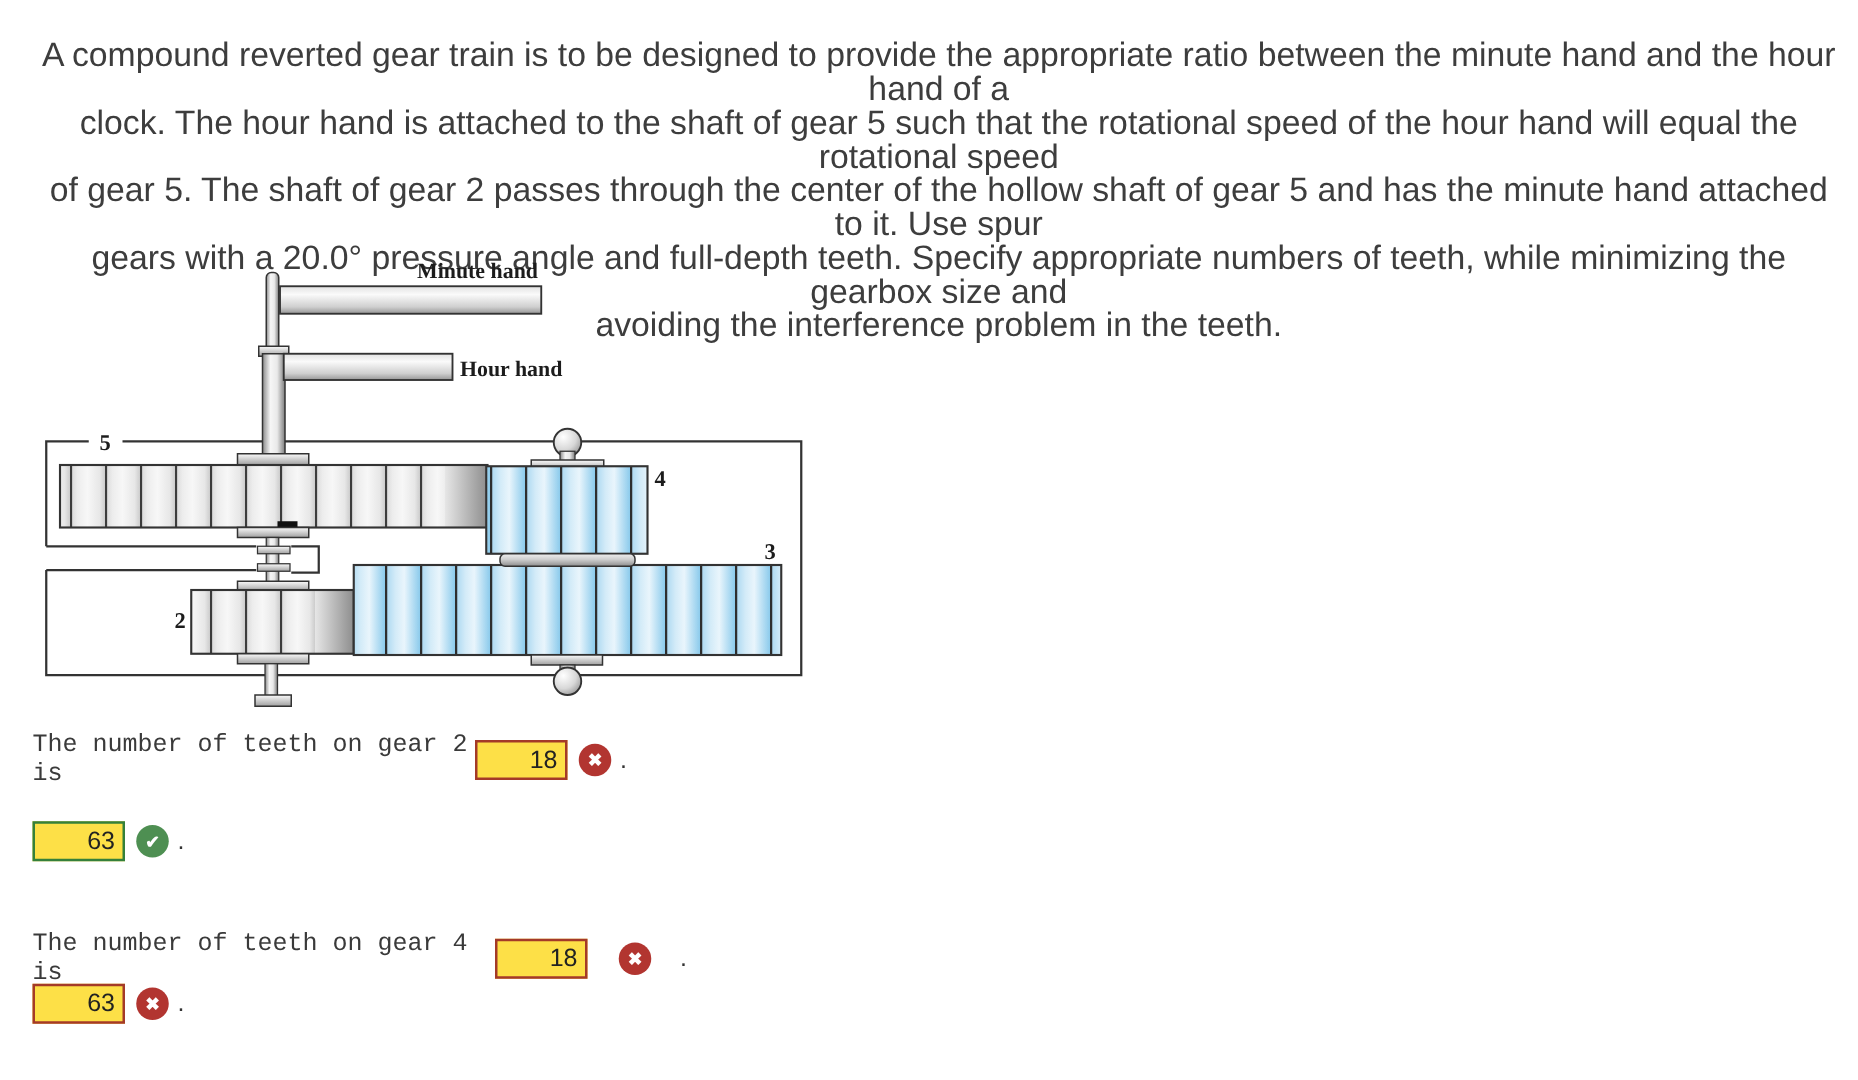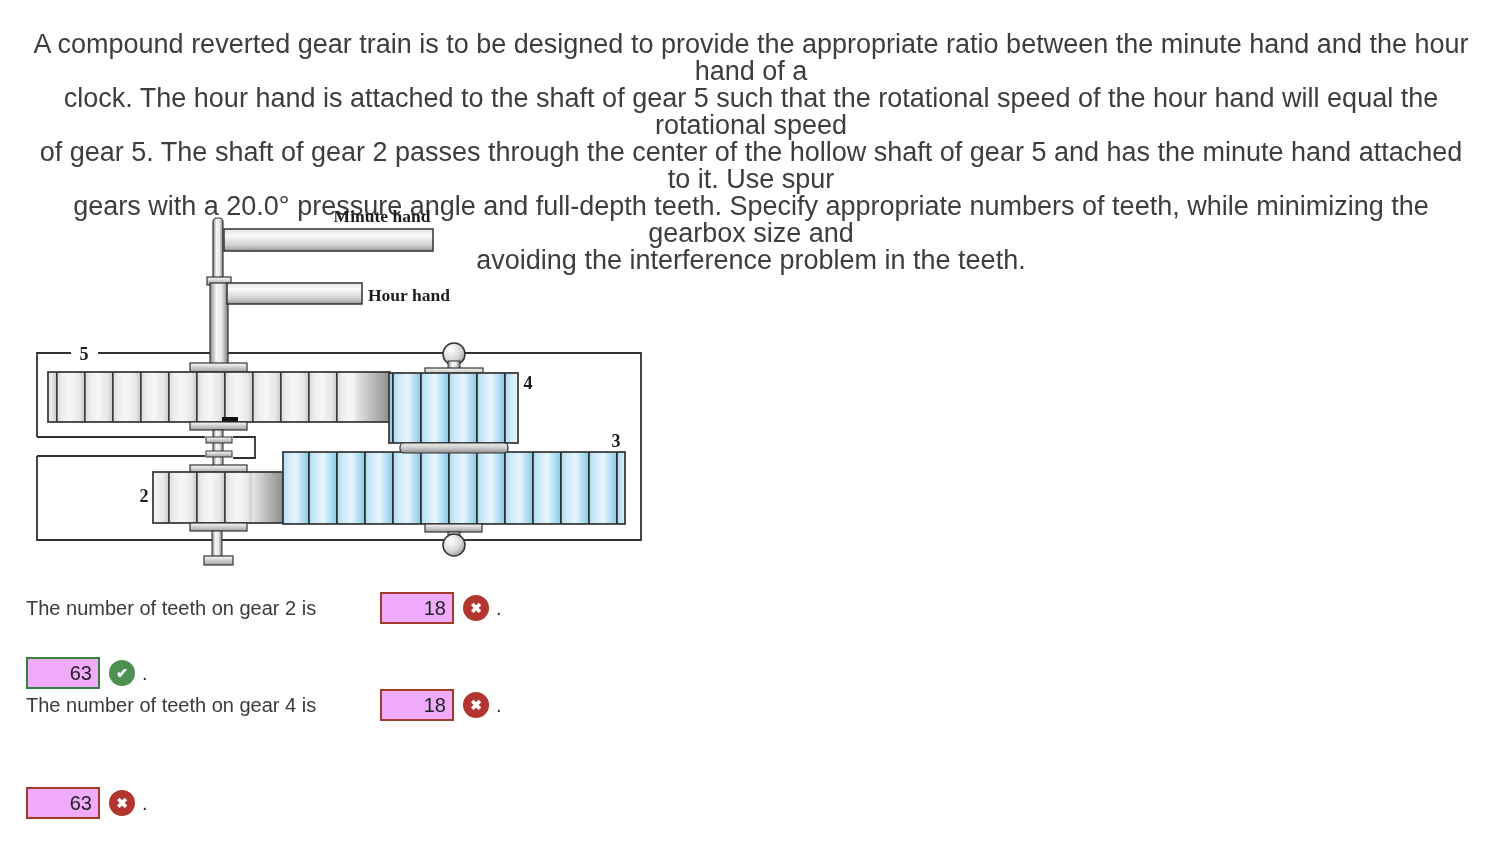--- a/index.html
+++ b/index.html
@@ -13,38 +13,38 @@
   }
   .diagram-svg{position:absolute;left:25px;top:200px;width:645px;height:375px;}
   .diagram-svg text{font-family:"Liberation Serif","DejaVu Serif",serif;fill:#1c1c1c;}
   .diagram-svg .num-label{font-size:18px;font-weight:700;}
   .diagram-svg .hand-label{font-size:17.5px;font-weight:600;}
   .answers{position:absolute;left:26px;top:0;width:700px;}
   .answer-row{
     position:absolute;left:0;height:36px;display:flex;align-items:center;
     font-size:20px;color:#3a3a3a;
   }
-  .answer-row .answer-label{width:354px;flex:0 0 354px;}
+  .answer-row .answer-label{width:354px;flex:0 0 354px;font-family:Liberation Mono, monospace;}
   .answer-input{
-    width:62px;height:28px;border:2px solid #888;background:#f0abfc;
+    width:62px;height:28px;border:2px solid #888;background:#fde047;
     font-family:"Liberation Sans",sans-serif;font-size:20px;color:#222;
     text-align:right;padding:0 6px 0 2px;outline:none;border-radius:0;
   }
   .result-icon{
     width:26px;height:26px;border-radius:50%;margin-left:9px;
     display:flex;align-items:center;justify-content:center;
     color:#fff;font-size:14px;font-weight:bold;line-height:1;
     background:#999;flex:0 0 26px;
   }
   .answer-row.incorrect .answer-input{border-color:#a43a28;}
   .answer-row.correct .answer-input{border-color:#35803a;}
   .answer-row.incorrect .result-icon{background:#b23530;}
   .answer-row.correct .result-icon{background:#4e8f52;}
   .suffix-period{margin-left:7px;color:#333;font-size:20px;}
-  .row-1{top:590px;} .row-2{top:655px;} .row-3{top:687px;} .row-4{top:785px;}
+  .row-1{top:590px;} .row-2{top:655px;} .row-3{top:749px;gap:16px;} .row-4{top:785px;}
 </style>
 </head>
 <body>
 
 <div class="problem-text">A compound reverted gear train is to be designed to provide the appropriate ratio between the minute hand and the hour hand of a
 clock. The hour hand is attached to the shaft of gear 5 such that the rotational speed of the hour hand will equal the rotational speed
 of gear 5. The shaft of gear 2 passes through the center of the hollow shaft of gear 5 and has the minute hand attached to it. Use spur
 gears with a 20.0° pressure angle and full-depth teeth. Specify appropriate numbers of teeth, while minimizing the gearbox size and
 avoiding the interference problem in the teeth.</div>
 

